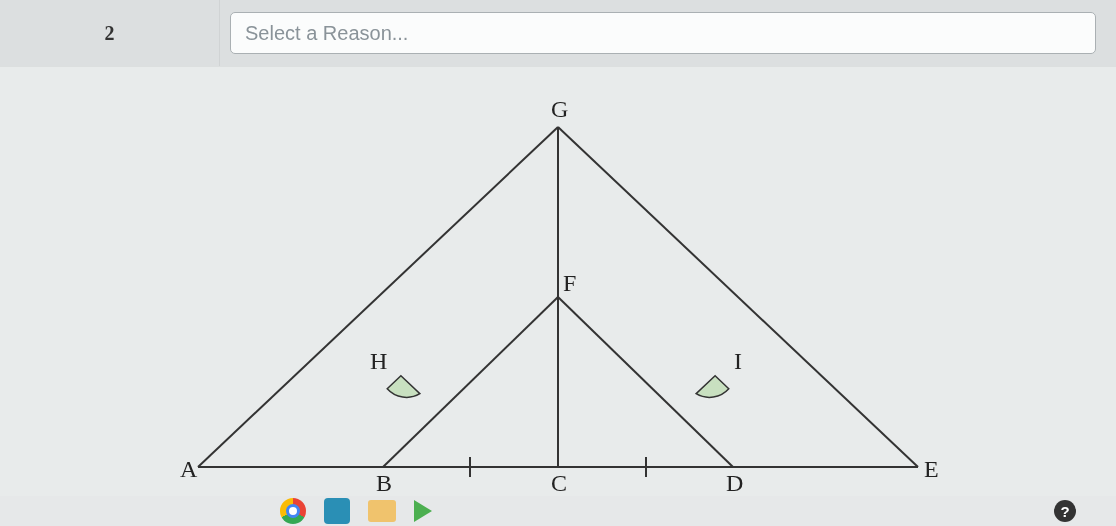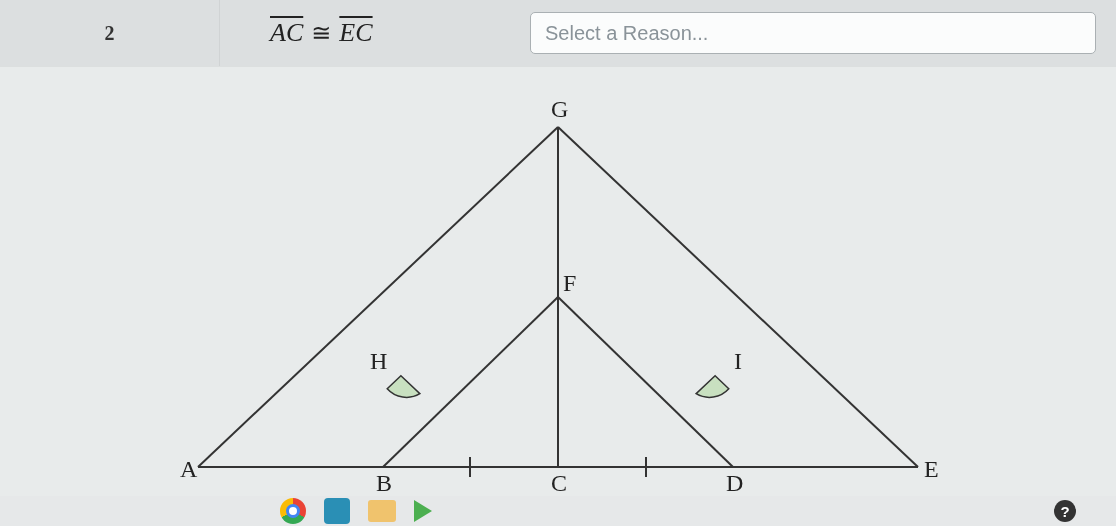--- a/index.html
+++ b/index.html
@@ -132,27 +132,20 @@
     display: flex; align-items: center; justify-content: center;
   }
 </style>
 </head>
 <body>
 
 <div class="top-row">
   <div class="step-num-box">
     <span class="step-num">2</span>
   </div>
-  <div class="statement-box">
-    <span class="statement">
-      <span class="overline">AC</span>
-      <span class="cong">≅</span>
-      <span class="overline">EC</span>
-    </span>
-  </div>
   <div class="reason-box">
     <div class="reason-select">
       <span>Select a Reason...</span>
     </div>
   </div>
 </div>
 
 <div class="diagram-area">
   <svg class="diagram-svg" viewBox="0 0 800 430">
 

